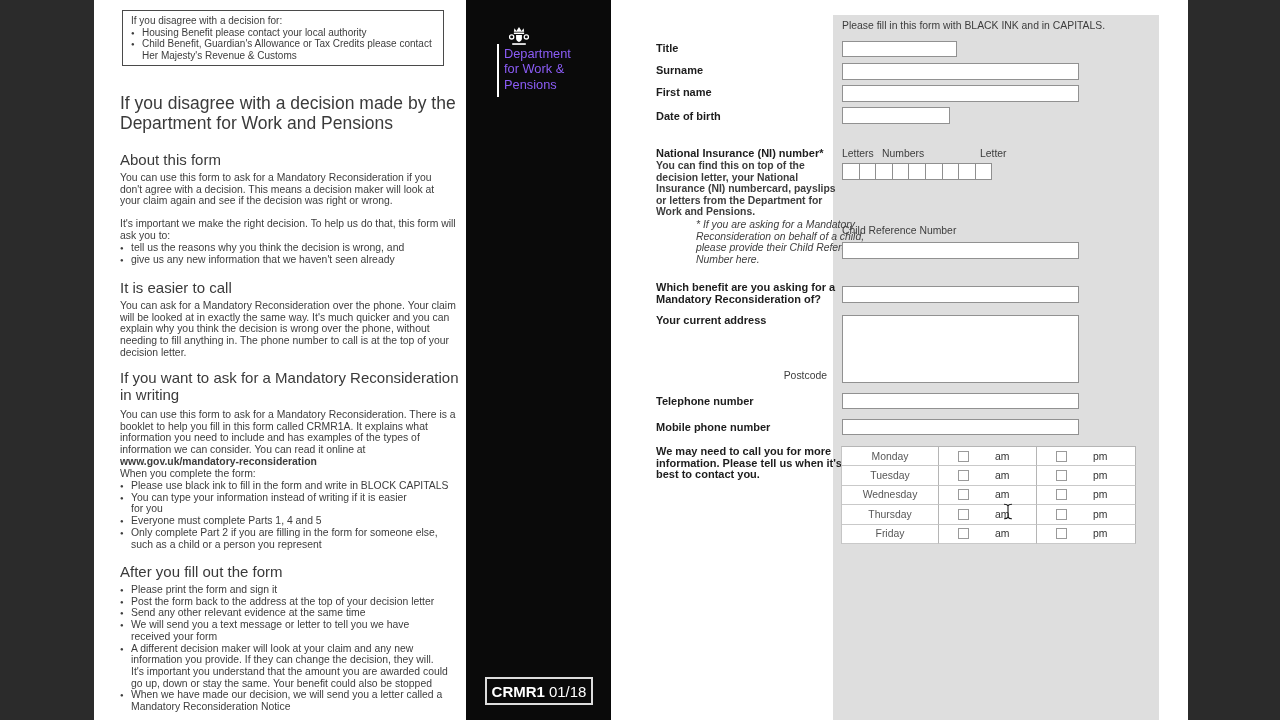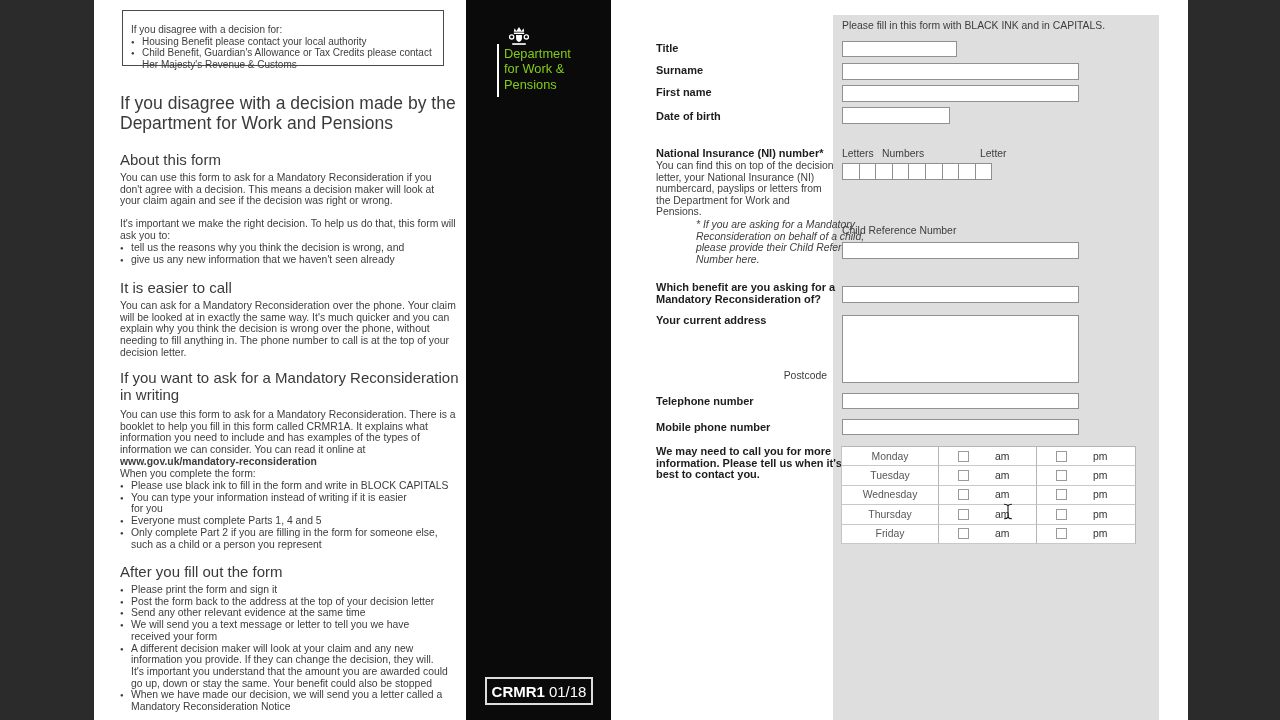--- a/index.html
+++ b/index.html
@@ -9,42 +9,42 @@
 
   .letterbox { position:absolute; top:0; height:720px; background:#2b2b2b; }
   .letterbox.left  { left:0; width:94px; }
   .letterbox.right { left:1188px; width:92px; }
 
   
   .page-left { position:absolute; left:94px; top:0; width:372px; height:720px; background:#fff; }
   .page-left .txt { color:#3d3d3d; font-size:10.4px; line-height:11.7px; }
 
   .notice-box { position:absolute; left:28px; top:10px; width:322px; height:56px;
-    border:1px solid #4a4a4a; padding:13px 6px 4px 8px; color:#3d3d3d;
+    border:1px solid #4a4a4a; padding:4px 6px 4px 8px; color:#3d3d3d;
     font-size:10px; line-height:11.6px; }
   .notice-box ul { list-style:none; }
   .notice-box li { position:relative; padding-left:11px; }
   .notice-box li::before { content:"●"; position:absolute; left:0; top:1px; font-size:6px; }
 
   .h1 { position:absolute; left:26px; top:94px; width:340px; color:#3a3a3a;
     font-size:17.5px; line-height:19.5px; font-weight:400; }
   .h2 { position:absolute; left:26px; color:#3a3a3a; font-size:15px;
     line-height:17px; font-weight:400; width:340px; }
 
   .block { position:absolute; left:26px; width:336px; }
   .bullets { list-style:none; }
   .bullets li { position:relative; padding-left:11px; }
   .bullets li::before { content:"●"; position:absolute; left:0; top:1px; font-size:6px; }
   .bold-link { font-weight:700; color:#2e2e2e; }
 
   
   .cover { position:absolute; left:466px; top:0; width:145px; height:720px; background:#0a0a0a; }
   .cover .vline { position:absolute; left:31px; top:44px; width:2px; height:53px; background:#fff; }
   .cover .crest { position:absolute; left:42px; top:25px; }
-  .cover .dept { position:absolute; left:38px; top:46px; color:#84cc16;
+  .cover .dept { position:absolute; left:38px; top:46px; color:#8b5cf6;
     font-size:12.8px; line-height:15.3px; font-weight:400; }
   .code-box { position:absolute; left:19px; top:677px; width:108px; height:28px;
     border:2px solid #ddd; color:#fff; display:flex; align-items:center; justify-content:center;
     font-size:15px; gap:4px; background:#0a0a0a; }
   .code-box .code { font-weight:700; }
 
   
   .page-right { position:absolute; left:611px; top:0; width:577px; height:720px; background:#fff; }
   .gray-panel { position:absolute; left:222px; top:15px; width:326px; height:705px; background:#dedede; }
 
@@ -164,21 +164,21 @@
     <div class="flabel" style="top:65px;">Surname</div>
     <input class="tbox" style="left: 231px; top: 63px; width: 237px; height: 17px;">
 
     <div class="flabel" style="top:87px;">First name</div>
     <input class="tbox" style="left: 231px; top: 85px; width: 237px; height: 17px;">
 
     <div class="flabel" style="top:111px;">Date of birth</div>
     <input class="tbox" style="left: 231px; top: 107px; width: 108px; height: 17px;">
 
     <div class="flabel" style="top:148px; width:185px;">National Insurance (NI) number*</div>
-    <div class="fhelp" style="top:160px;">You can find this on top of the decision letter, your National Insurance (NI) numbercard, payslips or letters from the Department for Work and Pensions.</div>
+    <div class="fhelp" style="top:160px;font-weight:bold;">You can find this on top of the decision letter, your National Insurance (NI) numbercard, payslips or letters from the Department for Work and Pensions.</div>
     <div class="fhelp fnote" style="top:219px;margin-left:40px;">* If you are asking for a Mandatory Reconsideration on behalf of a child, please provide their Child Reference Number here.</div>
 
     <div class="ptext" style="left:231px; top:148px;">Letters</div>
     <div class="ptext" style="left:271px; top:148px;">Numbers</div>
     <div class="ptext" style="left:369px; top:148px;">Letter</div>
     <div class="ni-grid">
       <div class="ni-cell"></div>
       <div class="ni-cell"></div>
       <div class="ni-cell"></div>
       <div class="ni-cell"></div>

